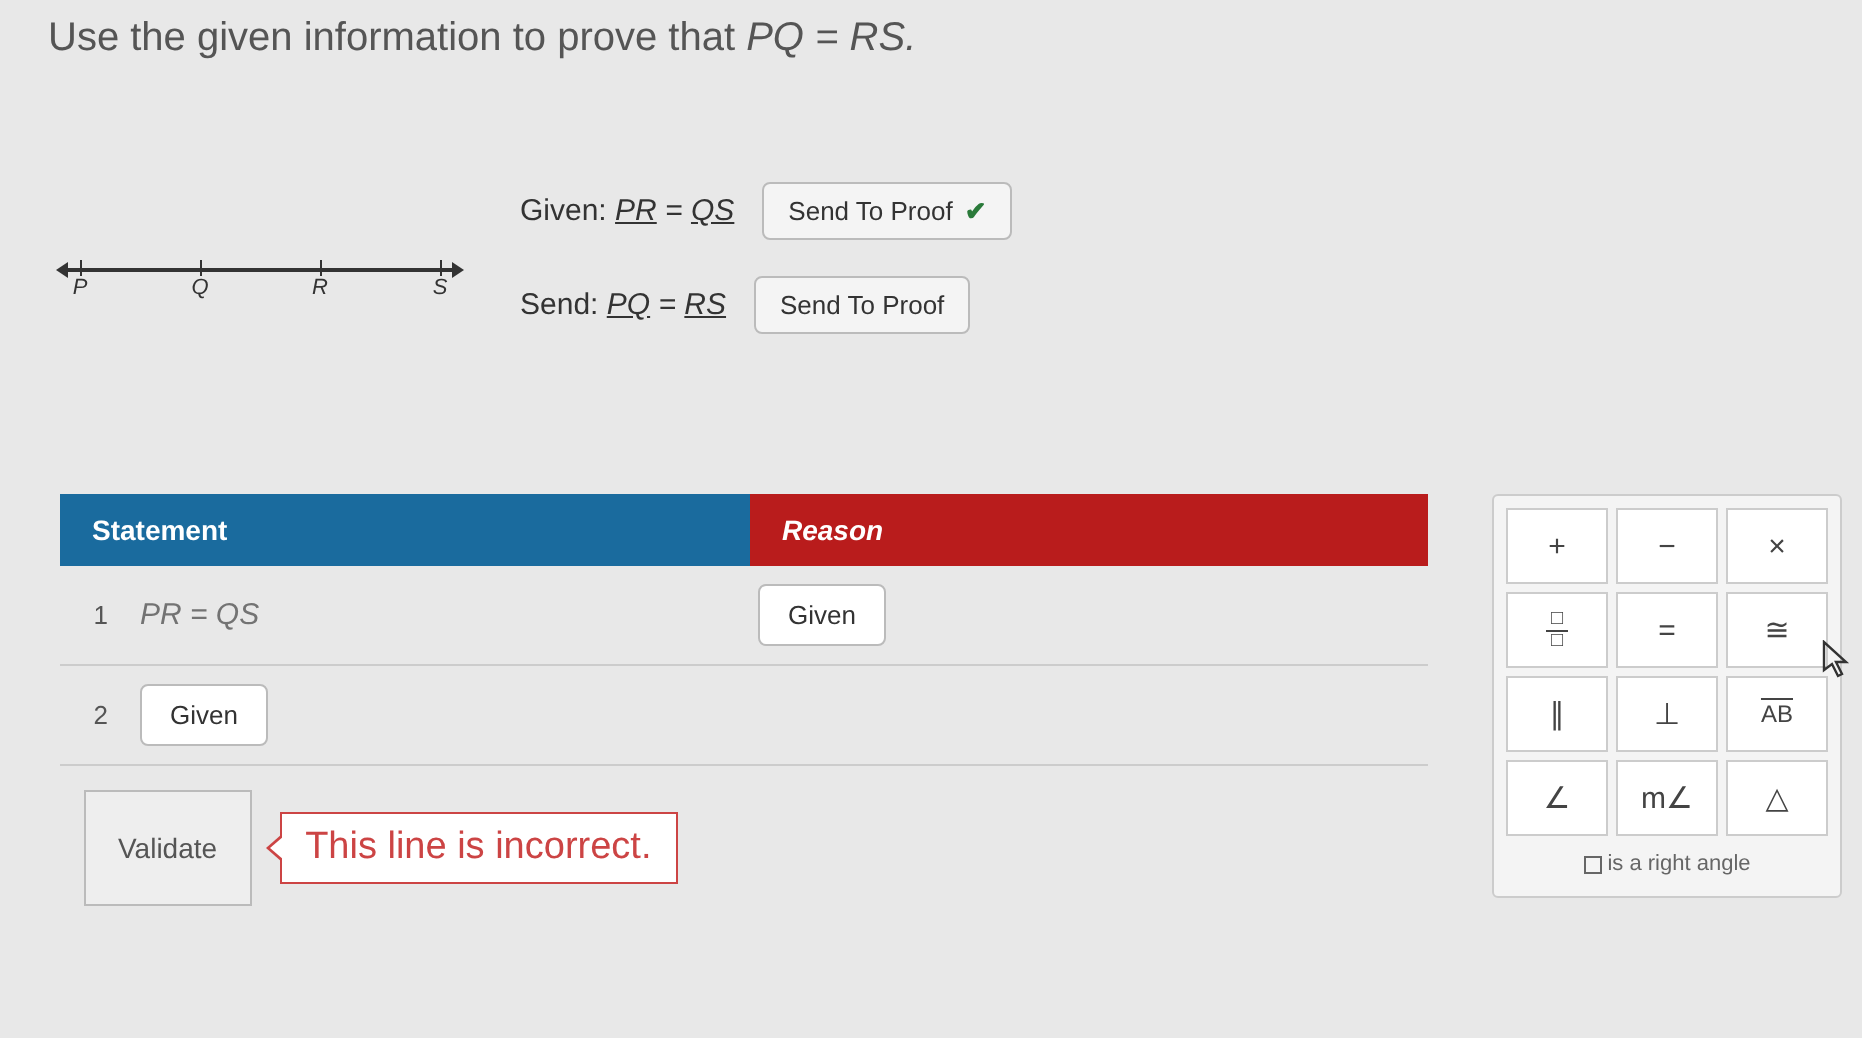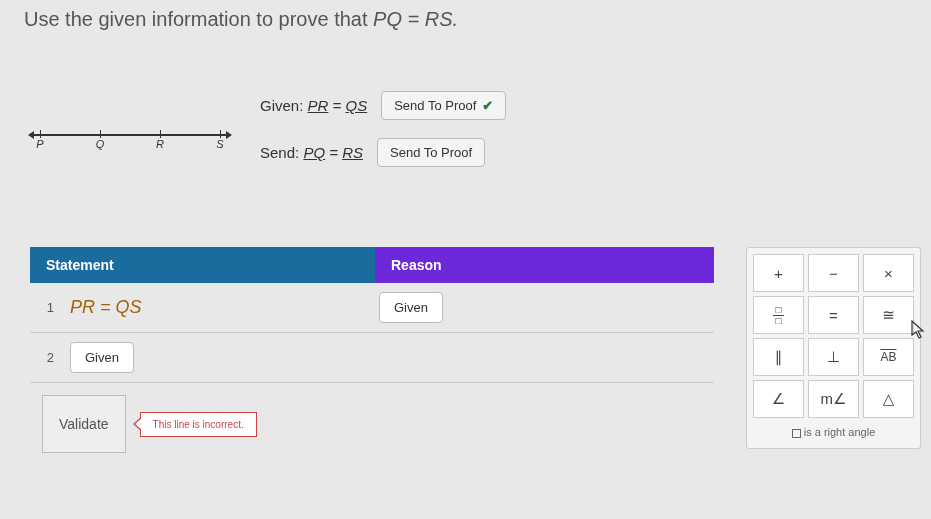--- a/index.html
+++ b/index.html
@@ -95,34 +95,34 @@
       margin-left: 30px;
     }
     .thead {
       display: flex;
       background: #1a6b9e;
       color: #fff;
       font-size: 14px;
       font-weight: bold;
     }
     .th-statement { width: 345px; padding: 10px 16px; }
-    .th-reason { flex: 1; padding: 10px 16px; background: #6d28d9; }
+    .th-reason { flex: 1; padding: 10px 16px; background: #b91c1c; font-style: italic; }
     .trow {
       display: flex;
       border-bottom: 1px solid #ccc;
       align-items: center;
       min-height: 50px;
     }
     .td-num { width: 30px; text-align: right; padding: 0 6px; font-size: 13px; color: #555; }
     .td-statement {
       width: 309px;
       padding: 10px 10px;
-      font-size: 18px;
+      font-size: 15px;
       font-style: italic;
-      color: #a16207;
+      color: #737373;
     }
     .td-reason { flex: 1; padding: 8px 10px; }
     .reason-box {
       display: inline-block;
       background: #fff;
       border: 1px solid #bbb;
       border-radius: 4px;
       padding: 7px 14px;
       font-size: 13px;
       color: #333;
@@ -141,21 +141,21 @@
       font-size: 14px;
       color: #555;
       cursor: pointer;
     }
     .error-tag {
       position: relative;
       background: #fff;
       border: 1px solid #c44;
       color: #c44;
       padding: 6px 12px;
-      font-size: 10px;
+      font-size: 19px;
       margin-left: 14px;
     }
     .error-tag::before {
       content: '';
       position: absolute;
       left: -8px;
       top: 50%;
       transform: translateY(-50%);
       width: 0; height: 0;
       border-top: 7px solid transparent;

